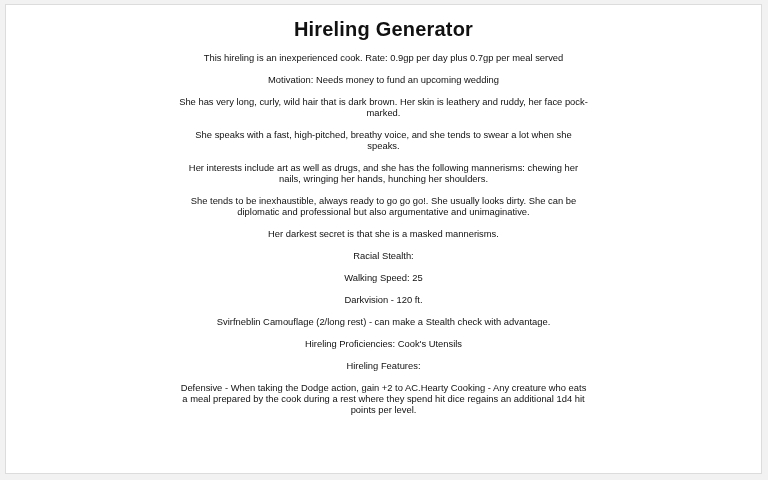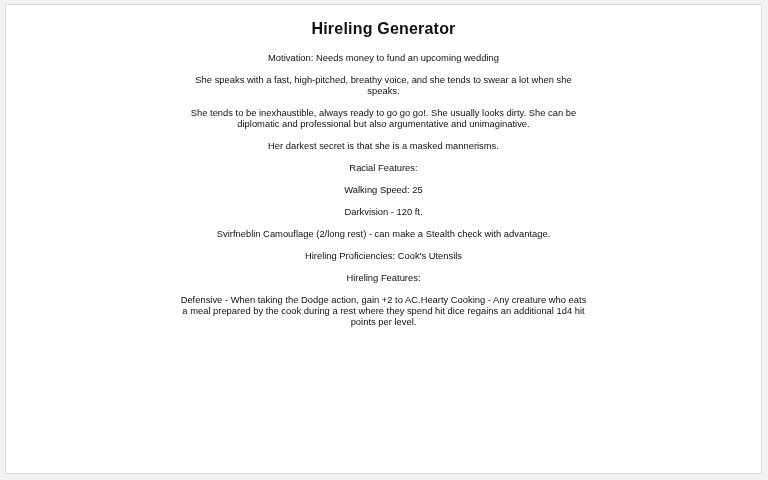--- a/index.html
+++ b/index.html
@@ -19,21 +19,21 @@
     height: 470px;
     background: #ffffff;
     border: 1px solid #dcdcdc;
     box-sizing: border-box;
     overflow: hidden;
   }
   .title {
     margin: 0;
     padding-top: 12px;
     text-align: center;
-    font-size: 16px;
+    font-size: 20px;
     font-weight: bold;
     color: #111;
     letter-spacing: 0.2px;
     line-height: 24px;
   }
   .content {
     width: 410px;
     margin: 11px auto 0 auto;
     text-align: center;
     font-size: 9.4px;
@@ -43,25 +43,28 @@
   .content p {
     margin: 0 0 11px 0;
   }
 </style>
 </head>
 <body>
 
 <div class="card">
   <h1 class="title">Hireling Generator</h1>
   <div class="content">
+    <p>This hireling is an inexperienced cook. Rate: 0.9gp per day plus 0.7gp per meal served</p>
     <p>Motivation: Needs money to fund an upcoming wedding</p>
+    <p>She has very long, curly, wild hair that is dark brown. Her skin is leathery and ruddy, her face pock-marked.</p>
     <p>She speaks with a fast, high-pitched, breathy voice, and she tends to swear a lot when she speaks.</p>
+    <p>Her interests include art as well as drugs, and she has the following mannerisms: chewing her nails, wringing her hands, hunching her shoulders.</p>
     <p>She tends to be inexhaustible, always ready to go go go!. She usually looks dirty. She can be diplomatic and professional but also argumentative and unimaginative.</p>
     <p>Her darkest secret is that she is a masked mannerisms.</p>
-    <p>Racial Features:</p>
+    <p>Racial Stealth:</p>
     <p>Walking Speed: 25</p>
     <p>Darkvision - 120 ft.</p>
     <p>Svirfneblin Camouflage (2/long rest) - can make a Stealth check with advantage.</p>
     <p>Hireling Proficiencies: Cook's Utensils</p>
     <p>Hireling Features:</p>
     <p>Defensive - When taking the Dodge action, gain +2 to AC.Hearty Cooking - Any creature who eats a meal prepared by the cook during a rest where they spend hit dice regains an additional 1d4 hit points per level.</p>
   </div>
 </div>
 
 </body></html>

